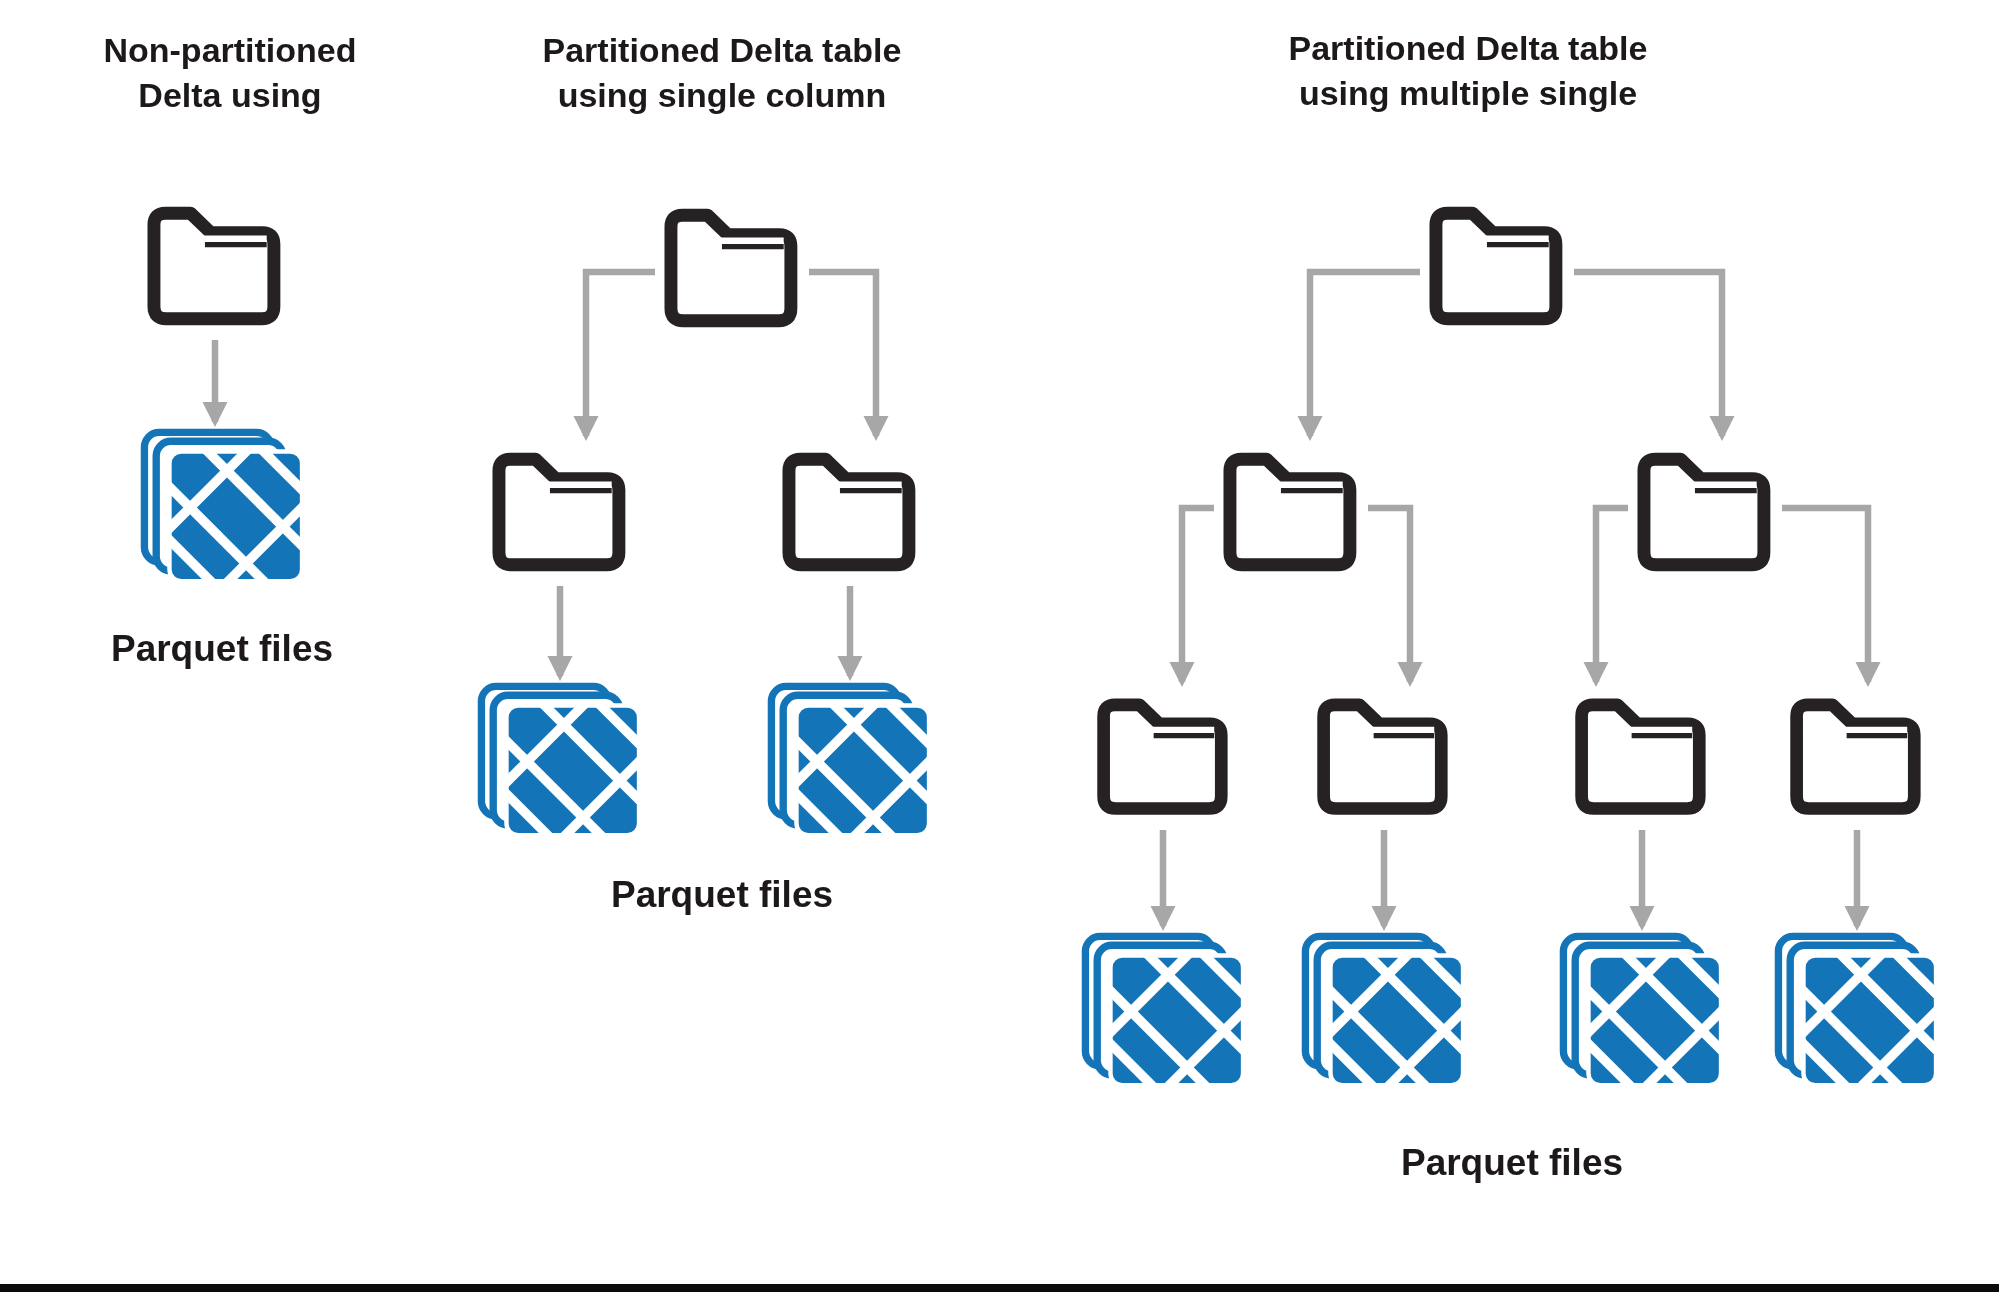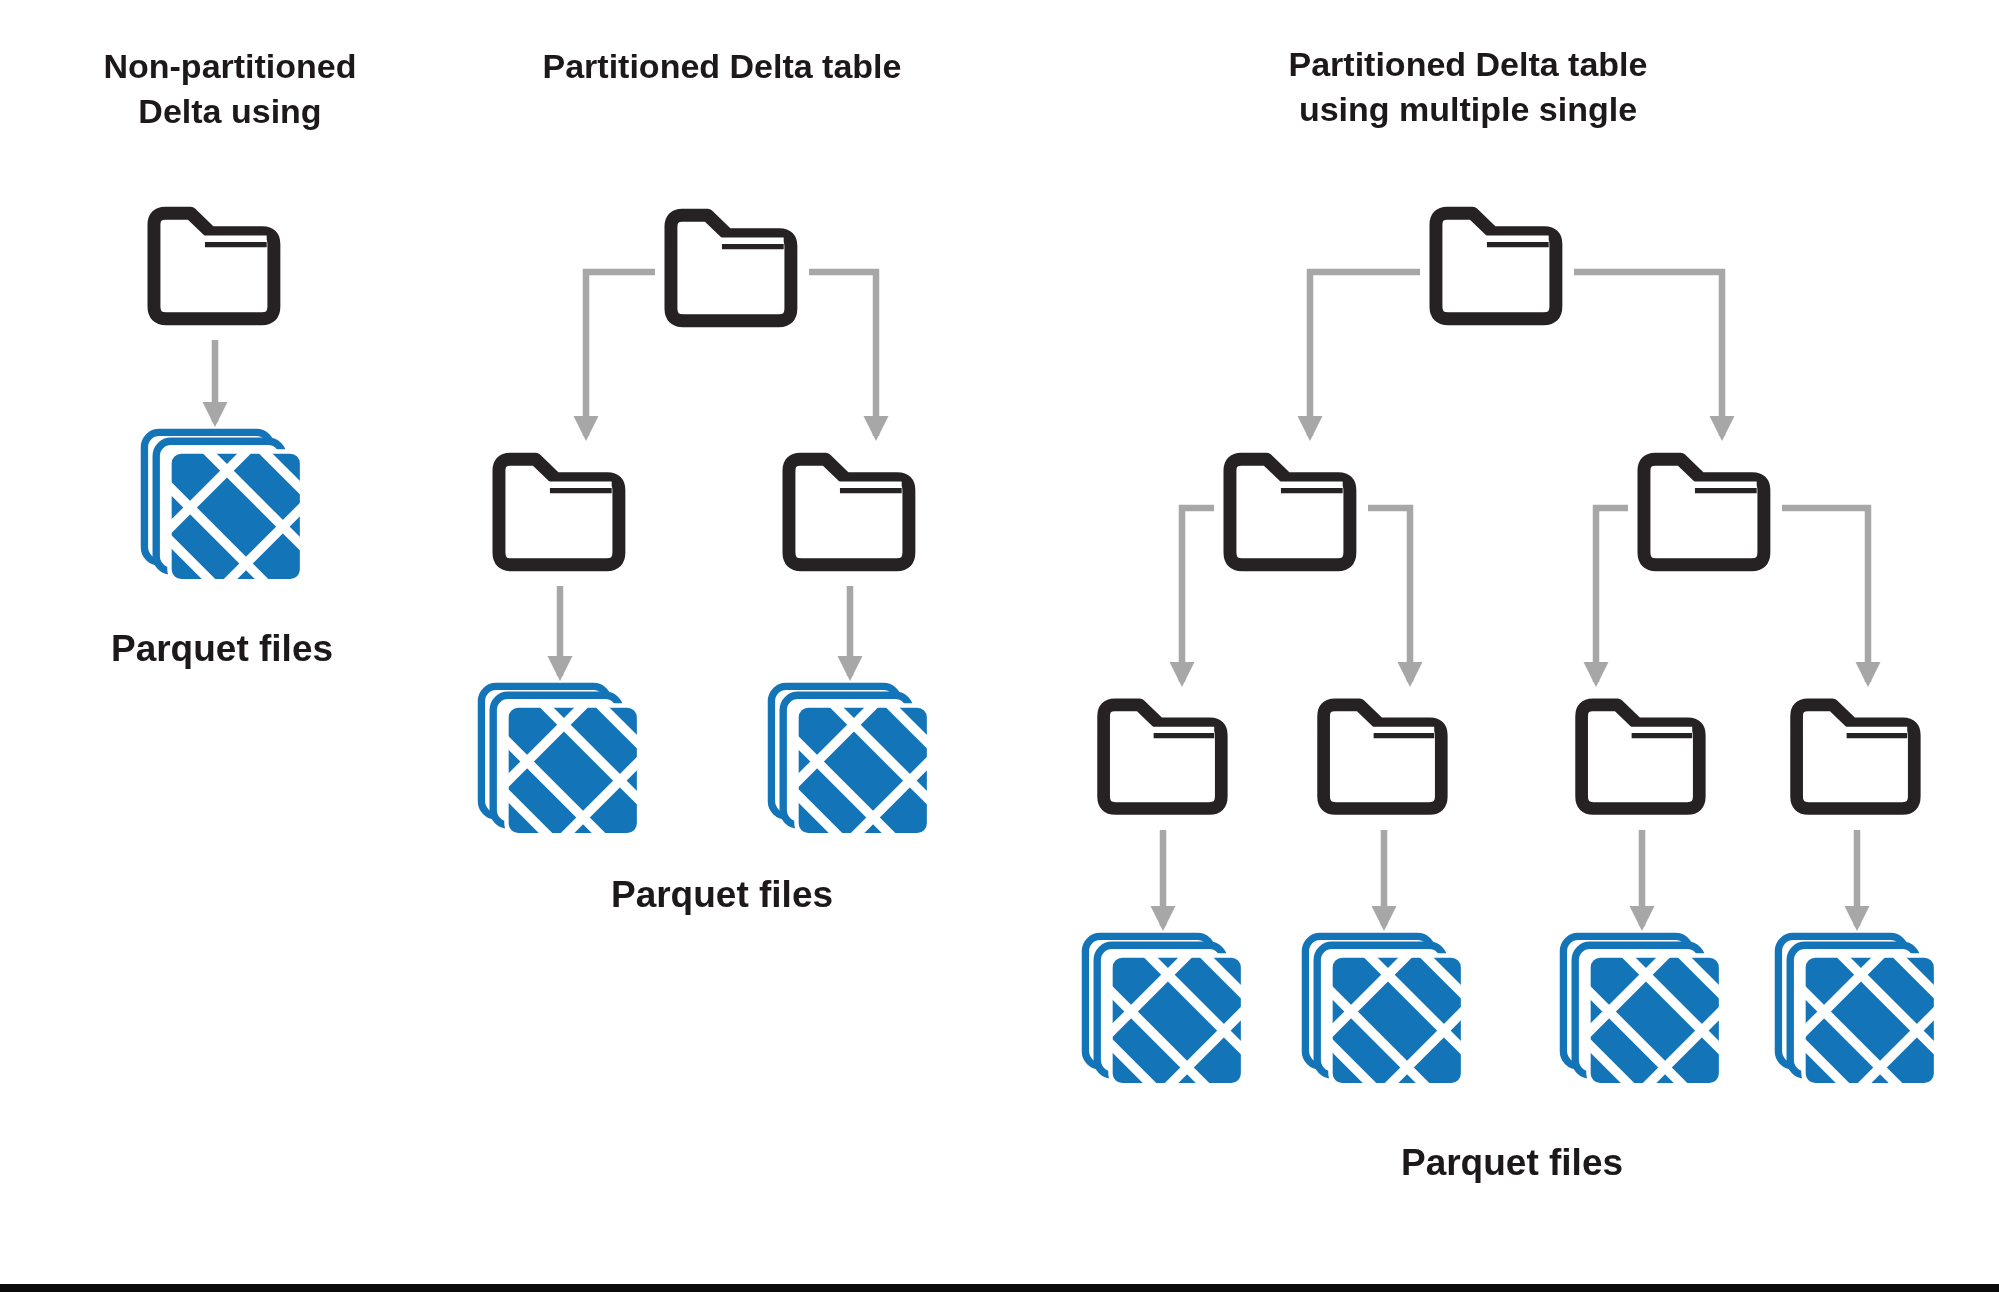--- a/index.html
+++ b/index.html
@@ -20,21 +20,20 @@
   .col-title{
     position:absolute;
     transform:translateX(-50%);
     text-align:center;
     color:var(--text);
     font-size:34px;
     font-weight:700;
     line-height:45px;
     white-space:nowrap;
     letter-spacing:0px;
-    margin-top:16px;
   }
   .pq-label{
     position:absolute;
     transform:translateX(-50%);
     text-align:right;
     color:var(--text);
     font-size:37px;
     font-weight:700;
     white-space:nowrap;
   }
@@ -117,20 +116,21 @@
         <path class="pq-line" d="M58,-6 L102,38"></path>
         <path class="pq-line" d="M-8,52 L36,96"></path>
       </g>
     </g>
   </svg>
 </div>
   <div class="pq-label" style="left:222px;top:628px">Parquet files</div>
 
   <div class="col-title" style="left:722px;top:28px">
     <div>Partitioned Delta table</div>
+    <div>using single column</div>
   </div>
   <div class="node" style="left:653px;top:198px;width:158px">
   <svg viewBox="0 0 110 98" xmlns="http://www.w3.org/2000/svg" aria-hidden="true">
     <path class="f-body" d="M20.5,12 H38 L52,25.5 H88 Q96,25.5 96,33.5 V77 Q96,85.5 87.5,85.5 H21 Q12.5,85.5 12.5,77 V20 Q12.5,12 20.5,12 Z"></path>
     <path class="f-slit" d="M44,29.5 H91"></path>
     <path class="f-inner" d="M48,33.8 H91"></path>
   </svg>
 </div>
   <div class="node" style="left:481px;top:442px;width:158px">
   <svg viewBox="0 0 110 98" xmlns="http://www.w3.org/2000/svg" aria-hidden="true">

